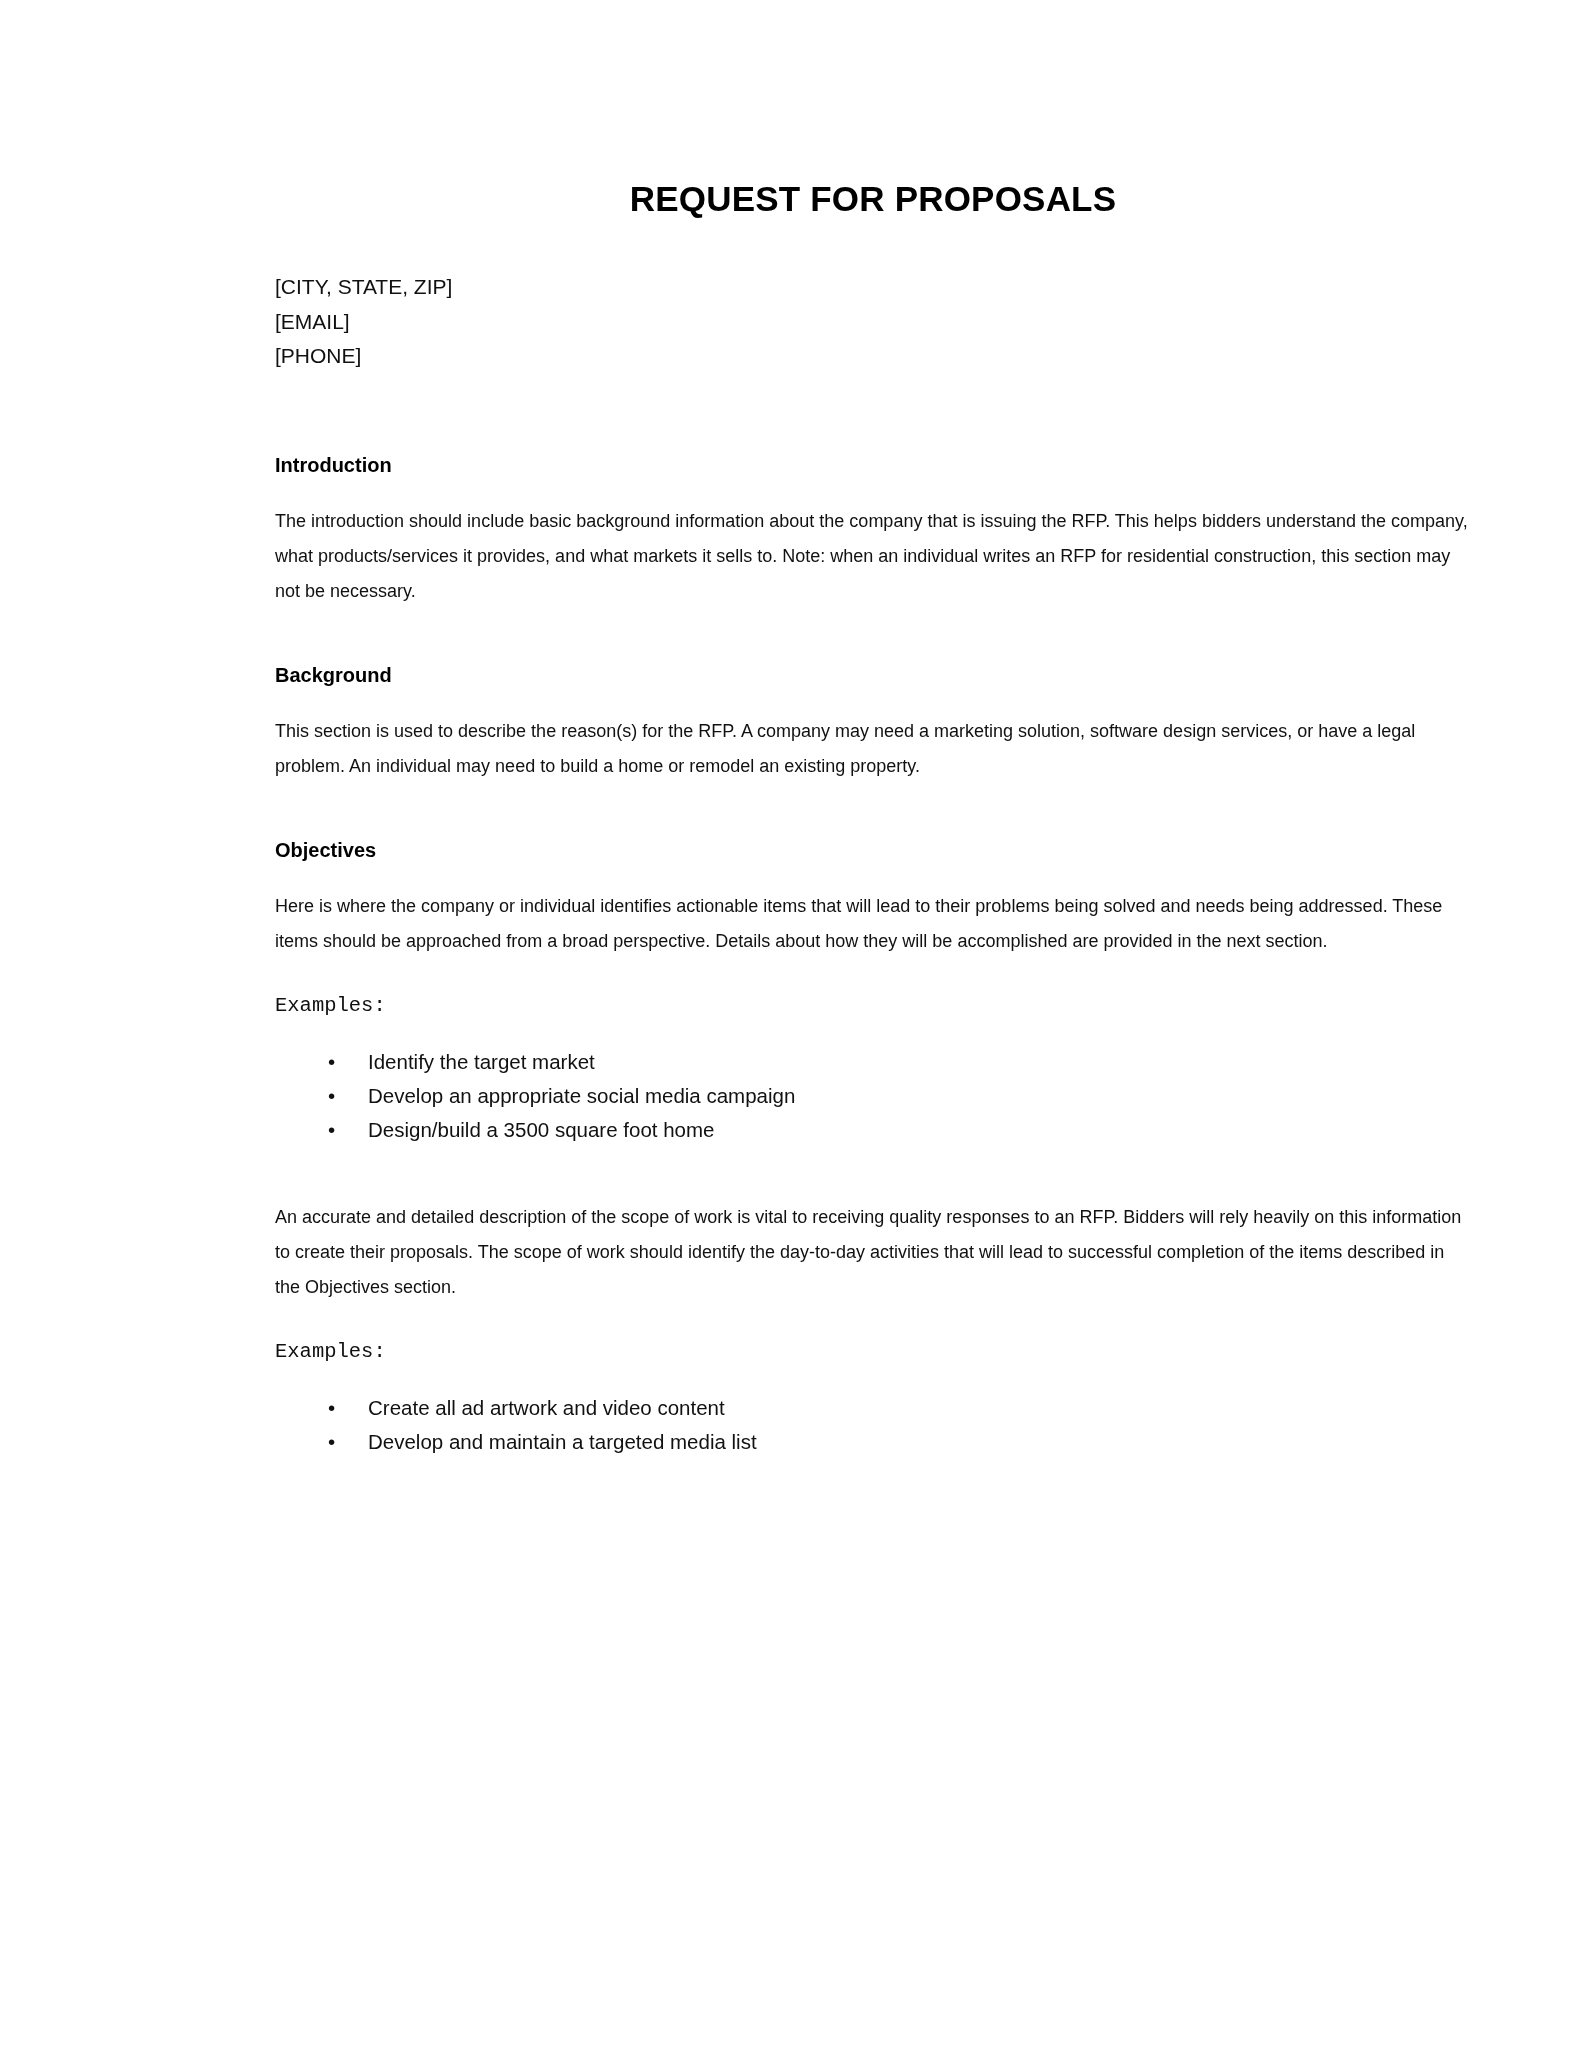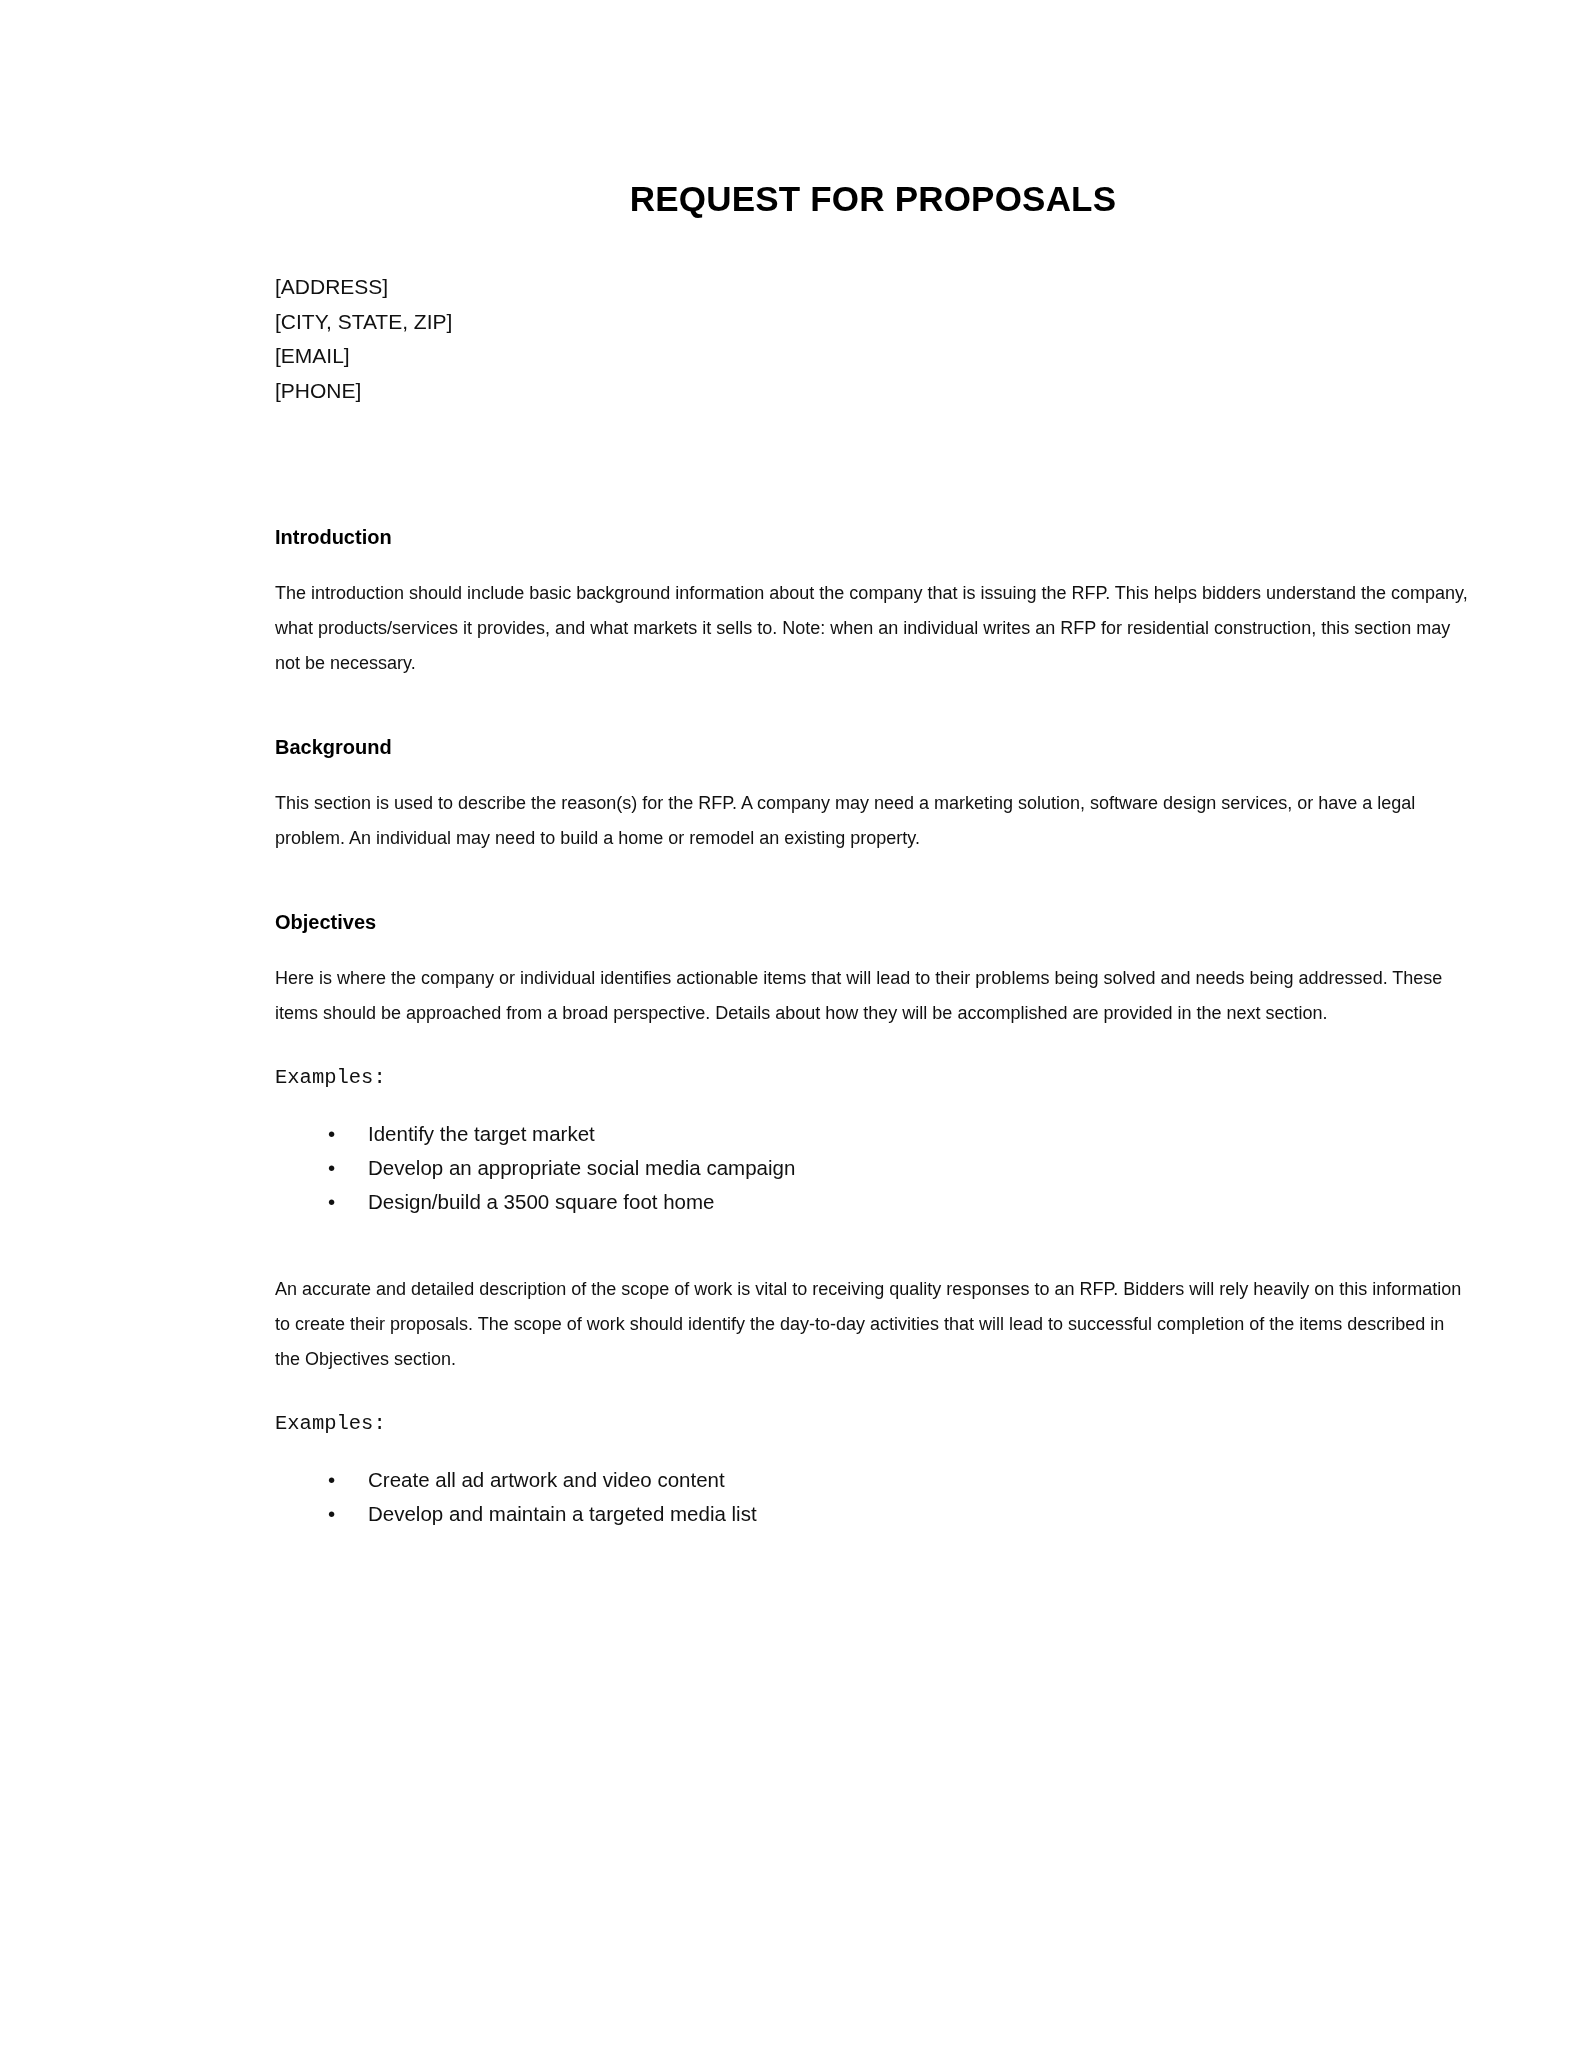--- a/index.html
+++ b/index.html
@@ -65,21 +65,21 @@
     margin-top: 0;
   }
   .section-heading {
     font-size: 20px;
     font-weight: bold;
     color: #000;
     margin: 0;
     padding: 0;
     line-height: 1.3;
   }
-  .section-gap-first { margin-top: 116px; }
+  .section-gap-first { margin-top: 78px; }
   .section-gap { margin-top: 53px; }
 
   .body-paragraph {
     font-size: 18px;
     line-height: 35px;
     color: #111;
     margin: 26px 0 0 0;
     text-align: left;
   }
   .examples-label {
@@ -115,21 +115,20 @@
 <body>
 
 <div class="page">
   <div class="content">
 
     <div class="title-block">
       <h1 class="doc-title">REQUEST FOR PROPOSALS</h1>
     </div>
 
     <div class="address-block">
-      <div class="address-line">[ADDRESS]</div>
       <div class="address-line">[CITY, STATE, ZIP]</div>
       <div class="address-line">[EMAIL]</div>
       <div class="address-line">[PHONE]</div>
     </div>
 
     <div class="section section-gap-first">
       <h2 class="section-heading">Introduction</h2>
       <p class="body-paragraph">The introduction should include basic background information about the company that is issuing the RFP. This helps bidders understand the company, what products/services it provides, and what markets it sells to. Note: when an individual writes an RFP for residential construction, this section may not be necessary.</p>
     </div>
 

